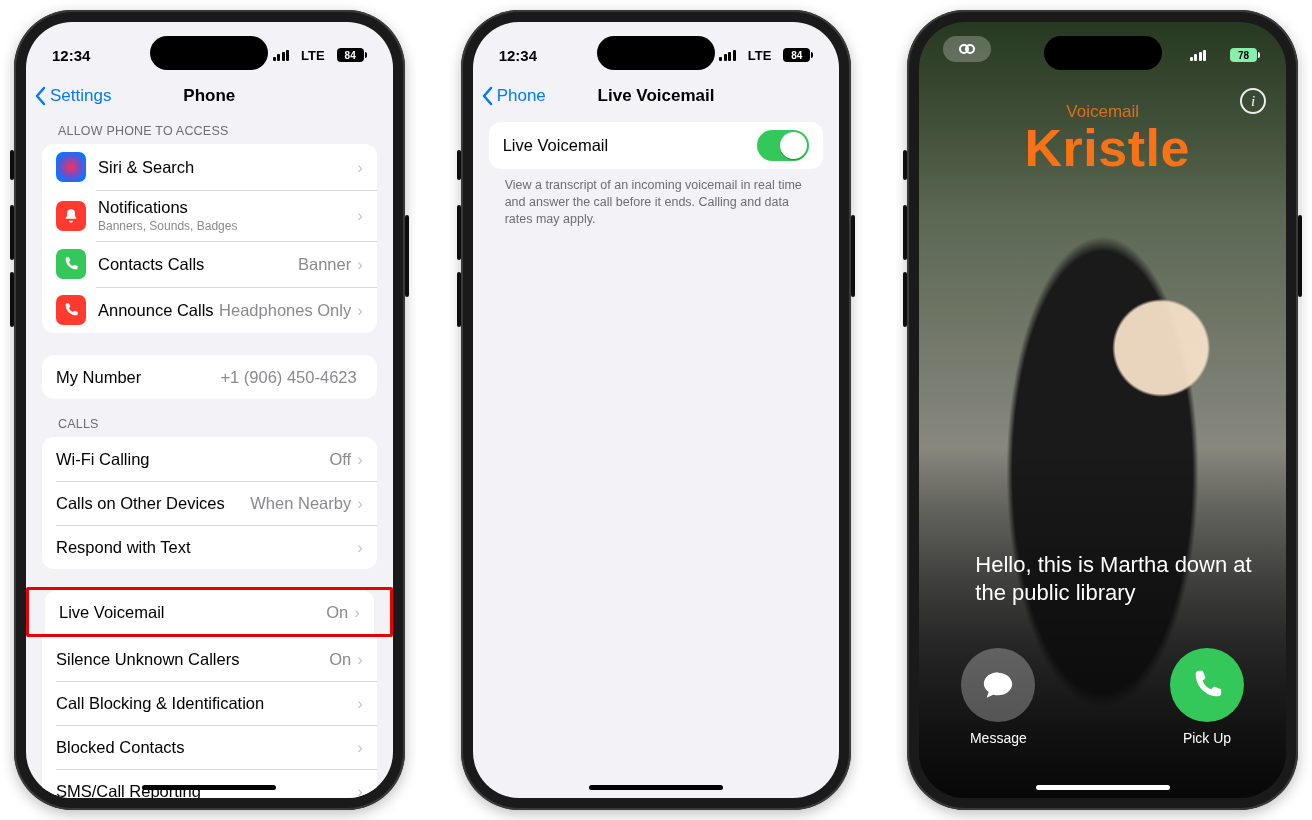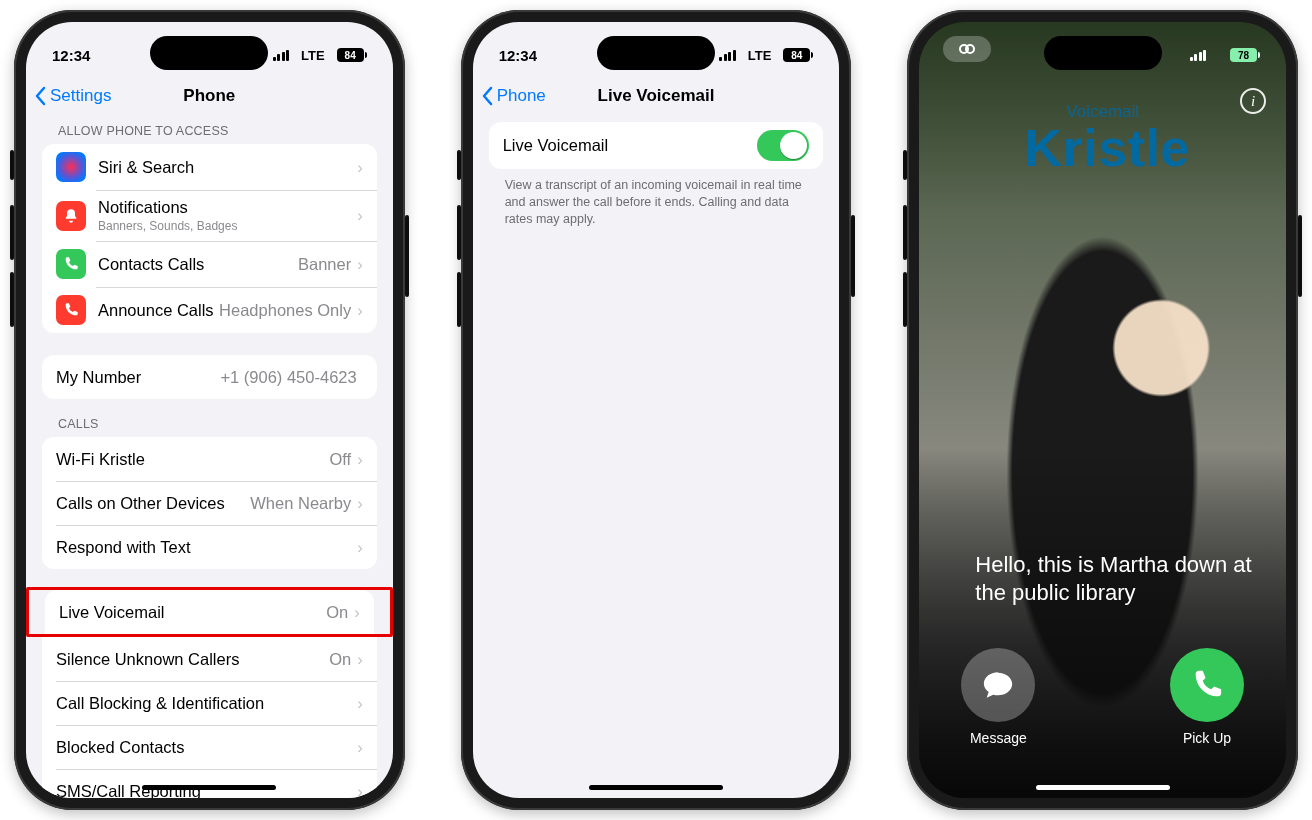--- a/index.html
+++ b/index.html
@@ -130,21 +130,21 @@
     border-radius:14px; display:flex; align-items:center; justify-content:center; gap:-4px;
   }
   .pill span { width:10px; height:10px; border:2px solid #fff; border-radius:50%; }
   .pill span + span { margin-left:-4px; }
   .info-btn {
     position:absolute; top:66px; right:20px; z-index:6;
     width:26px; height:26px; border:2px solid rgba(255,255,255,.9); border-radius:50%;
     display:flex; align-items:center; justify-content:center; color:#fff; font-style:italic; font-family:Georgia,serif; font-size:15px;
   }
   .caller {
-    position:absolute; top:80px; left:0; right:0; text-align:center; color:#0369a1; z-index:5;
+    position:absolute; top:80px; left:0; right:0; text-align:center; color:#f97316; z-index:5;
   }
   .caller .kind { font-size:17px; opacity:.85; }
   .caller .name { font-size:52px; font-weight:600; letter-spacing:.5px; margin-top:-4px;padding-left:9px;}
   .transcript {
     position:absolute; left:28px; right:28px; bottom:190px;
     color:#fff; font-size:22px; line-height:1.3; z-index:5;margin-left:28px;
   }
   .actions {
     position:absolute; left:0; right:0; bottom:52px; display:flex; justify-content:space-between;
     padding:0 42px; z-index:5;
@@ -237,21 +237,21 @@
       <div class="group" style="margin-top:22px;">
         <div class="row">
           <span class="label">My Number</span>
           <span class="value">+1 (906) 450-4623</span>
         </div>
       </div>
 
       <div class="ghdr">CALLS</div>
       <div class="group">
         <div class="row">
-          <span class="label">Wi-Fi Kristle</span>
+          <span class="label">Wi-Fi Calling</span>
           <span class="value">Off</span>
           <span class="chev">›</span>
         </div>
         <div class="row">
           <span class="label">Calls on Other Devices</span>
           <span class="value">When Nearby</span>
           <span class="chev">›</span>
         </div>
         <div class="row">
           <span class="label">Respond with Text</span>

